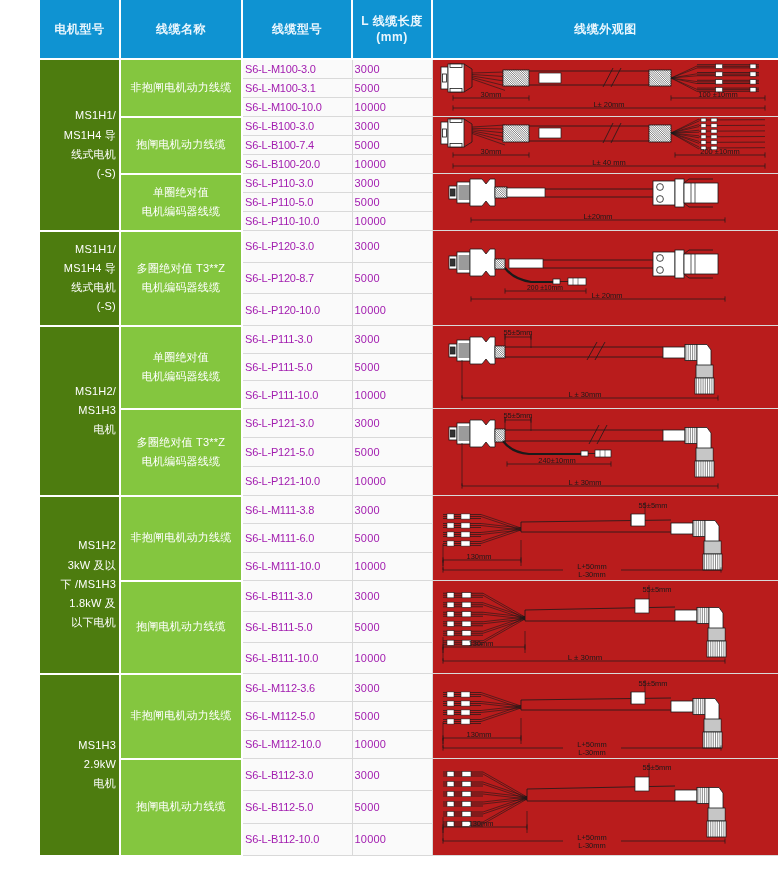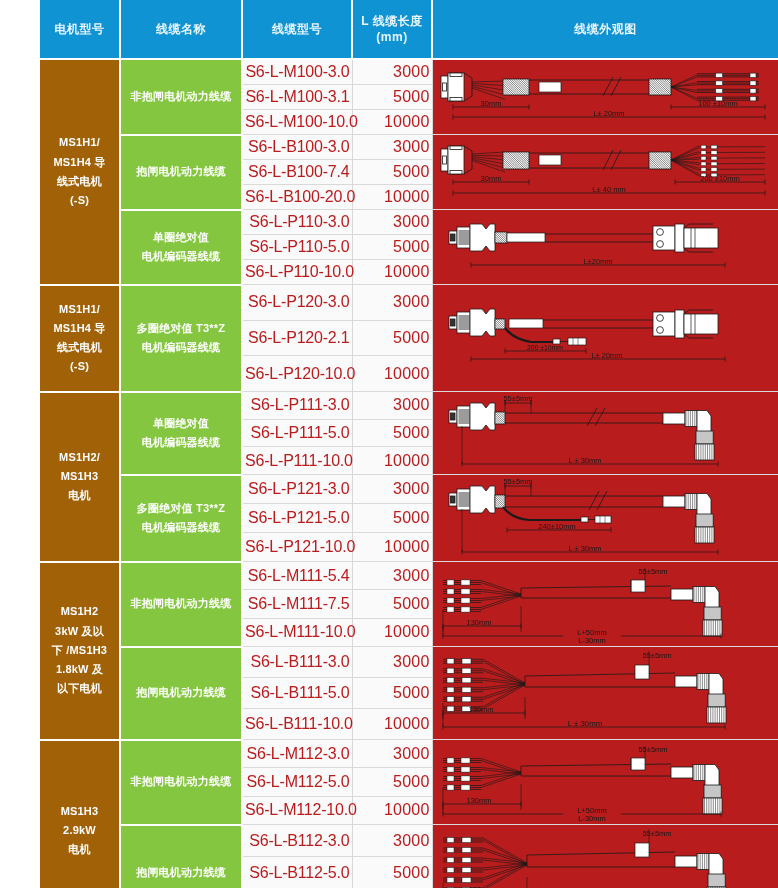--- a/index.html
+++ b/index.html
@@ -38,38 +38,38 @@
   col.c-name{width:122px;}
   col.c-part{width:110px;}
   col.c-len{width:80px;}
   col.c-dia{width:346px;}
 
   
   td.model,td.cname{
     background:#7cc045;
     color:#ffffff;
     font-size:11px;
-    font-weight:bold;
+    font-weight:normal;
     text-align:center;
     vertical-align:middle;
     line-height:1.75;
     border-right:2px solid #ffffff;
     border-bottom:2px solid #ffffff;
-    padding:14px 3px;
+    padding:8px 3px;
     letter-spacing:.2px;
   }
-  td.model{background:#a16207;}
+  td.model{background:#4d7c0f;text-align:right;}
   td.cname{background:#84c63f;}
 
   
   td.part,td.len{
     background:#fafafa;
-    color:#b91c1c;
-    font-size:16px;
-    text-align:right;
+    color:#a21caf;
+    font-size:11px;
+    text-align:left;
     vertical-align:middle;
     border-right:1px solid #d9d9d9;
     border-bottom:1px solid #d9d9d9;
     border-top:1px solid #d9d9d9;
     padding:3px 2px;
     white-space:nowrap;
   }
   td.part{border-left:1px solid #d9d9d9;letter-spacing:-.2px;}
   td.len{letter-spacing:.2px;}
 
@@ -475,21 +475,21 @@
               <line x1="151" y1="41.4" x2="151" y2="46.6" stroke="#1a1a1a" stroke-width="0.7"></line>
               <text x="110" y="43" font-size="6.8" text-anchor="middle">200 ±10mm</text>
               <line x1="36" y1="52" x2="290" y2="52" stroke="#1a1a1a" stroke-width="0.7"></line>
               <line x1="36" y1="49.4" x2="36" y2="54.6" stroke="#1a1a1a" stroke-width="0.7"></line>
               <line x1="290" y1="49.4" x2="290" y2="54.6" stroke="#1a1a1a" stroke-width="0.7"></line>
               <text x="172" y="50.5" font-size="7.5" text-anchor="middle">L± 20mm</text>
             </svg>
           </td>
         </tr>
         <tr>
-          <td class="part">S6-L-P120-2.1</td>
+          <td class="part">S6-L-P120-8.7</td>
           <td class="len">5000</td>
         </tr>
         <tr>
           <td class="part">S6-L-P120-10.0</td>
           <td class="len">10000</td>
         </tr>
         <tr>
           <td class="model" rowspan="6"><span>MS1H2/</span><br><span>MS1H3</span><br><span>电机</span></td>
           <td class="cname" rowspan="3"><span>单圈绝对值</span><br><span>电机编码器线缆</span></td>
           <td class="part">S6-L-P111-3.0</td>
@@ -673,21 +673,21 @@
           <td class="part">S6-L-P121-5.0</td>
           <td class="len">5000</td>
         </tr>
         <tr>
           <td class="part">S6-L-P121-10.0</td>
           <td class="len">10000</td>
         </tr>
         <tr>
           <td class="model" rowspan="6"><span>MS1H2</span><br><span>3kW 及以</span><br><span>下 /MS1H3</span><br><span>1.8kW 及</span><br><span>以下电机</span></td>
           <td class="cname" rowspan="3"><span>非抱闸电机动力线缆</span></td>
-          <td class="part">S6-L-M111-5.4</td>
+          <td class="part">S6-L-M111-3.8</td>
           <td class="len">3000</td>
           <td class="dia" rowspan="3">
             <svg width="340" height="84" viewBox="0 0 340 84">
               <line x1="8" y1="20.5" x2="46" y2="20.5" stroke="#1a1a1a" stroke-width="0.7"></line>
               <line x1="8" y1="18.5" x2="46" y2="18.5" stroke="#1a1a1a" stroke-width="0.7"></line>
               <line x1="8" y1="22.5" x2="46" y2="22.5" stroke="#1a1a1a" stroke-width="0.7"></line>
               <rect x="12" y="17.9" width="7" height="5.2" fill="#fff" stroke="#1a1a1a" stroke-width="0.55"></rect>
               <rect x="26" y="17.9" width="9" height="5.2" fill="#fff" stroke="#1a1a1a" stroke-width="0.55"></rect>
               <line x1="46" y1="20.5" x2="86" y2="34" stroke="#1a1a1a" stroke-width="0.6"></line>
               <line x1="46" y1="18.5" x2="86" y2="32" stroke="#1a1a1a" stroke-width="0.6"></line>
@@ -755,21 +755,21 @@
               <line x1="186" y1="74" x2="286" y2="74" stroke="#1a1a1a" stroke-width="0.7"></line>
               <line x1="8" y1="71.4" x2="8" y2="76.6" stroke="#1a1a1a" stroke-width="0.7"></line>
               <line x1="286" y1="71.4" x2="286" y2="76.6" stroke="#1a1a1a" stroke-width="0.7"></line>
               <text x="157" y="73" font-size="7.5" text-anchor="middle">L+50mm</text>
               <text x="157" y="81" font-size="7.5" text-anchor="middle">L-30mm</text>
               <line x1="8" y1="64" x2="8" y2="74" stroke="#1a1a1a" stroke-width="0.6"></line>
             </svg>
           </td>
         </tr>
         <tr>
-          <td class="part">S6-L-M111-7.5</td>
+          <td class="part">S6-L-M111-6.0</td>
           <td class="len">5000</td>
         </tr>
         <tr>
           <td class="part">S6-L-M111-10.0</td>
           <td class="len">10000</td>
         </tr>
         <tr>
           <td class="cname" rowspan="3"><span>抱闸电机动力线缆</span></td>
           <td class="part">S6-L-B111-3.0</td>
           <td class="len">3000</td>
@@ -867,21 +867,21 @@
           <td class="part">S6-L-B111-5.0</td>
           <td class="len">5000</td>
         </tr>
         <tr>
           <td class="part">S6-L-B111-10.0</td>
           <td class="len">10000</td>
         </tr>
         <tr>
           <td class="model" rowspan="6"><span>MS1H3</span><br><span>2.9kW</span><br><span>电机</span></td>
           <td class="cname" rowspan="3"><span>非抱闸电机动力线缆</span></td>
-          <td class="part">S6-L-M112-3.0</td>
+          <td class="part">S6-L-M112-3.6</td>
           <td class="len">3000</td>
           <td class="dia" rowspan="3">
             <svg width="340" height="84" viewBox="0 0 340 84">
               <line x1="8" y1="20.5" x2="46" y2="20.5" stroke="#1a1a1a" stroke-width="0.7"></line>
               <line x1="8" y1="18.5" x2="46" y2="18.5" stroke="#1a1a1a" stroke-width="0.7"></line>
               <line x1="8" y1="22.5" x2="46" y2="22.5" stroke="#1a1a1a" stroke-width="0.7"></line>
               <rect x="12" y="17.9" width="7" height="5.2" fill="#fff" stroke="#1a1a1a" stroke-width="0.55"></rect>
               <rect x="26" y="17.9" width="9" height="5.2" fill="#fff" stroke="#1a1a1a" stroke-width="0.55"></rect>
               <line x1="46" y1="20.5" x2="86" y2="34" stroke="#1a1a1a" stroke-width="0.6"></line>
               <line x1="46" y1="18.5" x2="86" y2="32" stroke="#1a1a1a" stroke-width="0.6"></line>

